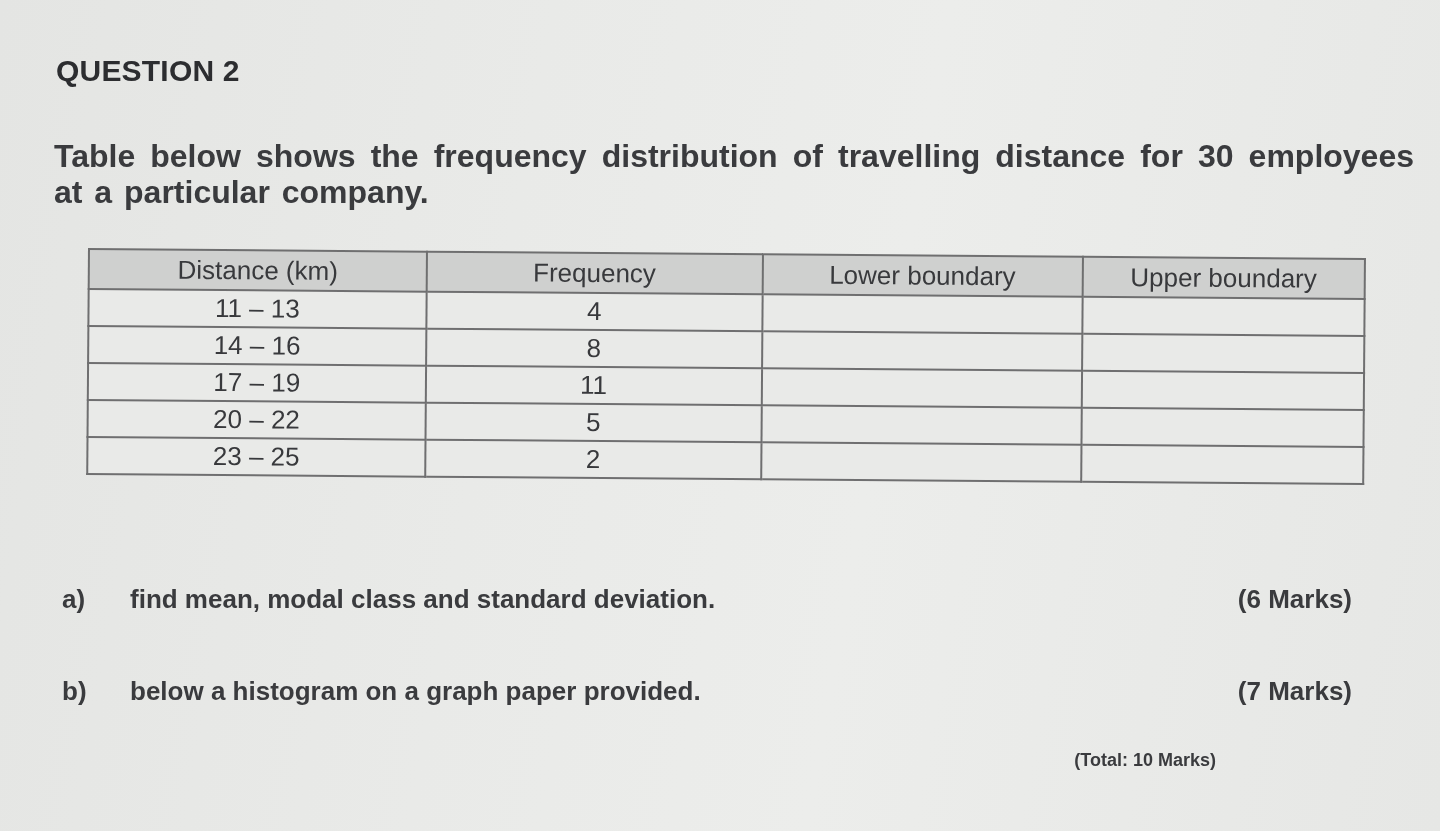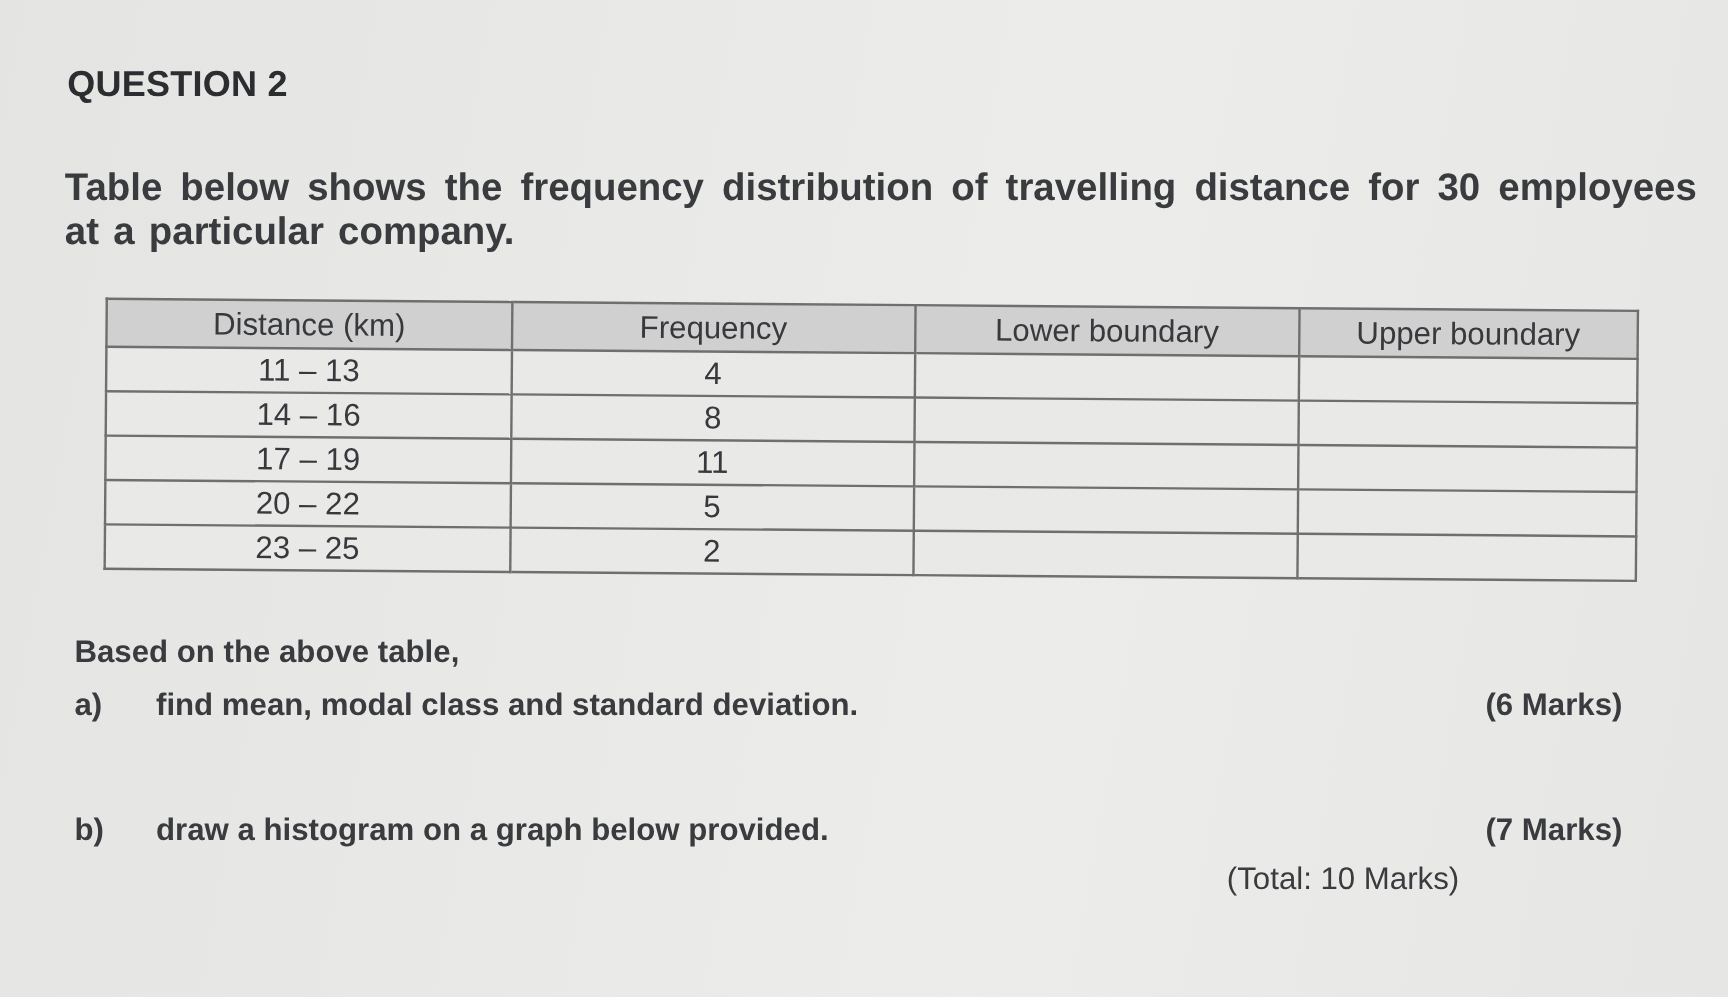--- a/index.html
+++ b/index.html
@@ -86,28 +86,28 @@
     }
     .part .label {
       display: inline-block;
       width: 68px;
     }
     .part .marks {
       position: absolute;
       right: 0;
       top: 0;
     }
-    .part-a { top: 572px; }
+    .part-a { top: 584px; }
     .part-b { top: 676px; }
     .total {
       position: absolute;
       right: 88px;
-      top: 717px;
-      font-size: 26px;
-      font-weight: normal;
+      top: 750px;
+      font-size: 18px;
+      font-weight: bold;
       color: #3a3b3e;
     }
   </style>
 </head>
 <body>
 
 <div class="page">
 
   <div class="q-title">QUESTION 2</div>
 
@@ -149,27 +149,26 @@
       </tr>
       <tr>
         <td>23 – 25</td>
         <td>2</td>
         <td></td>
         <td></td>
       </tr>
     </tbody>
   </table>
 
-  <div class="based">Based on the above table,</div>
 
   <div class="part part-a">
     <span class="label">a)</span><span>find mean, modal class and standard deviation.</span>
     <span class="marks">(6 Marks)</span>
   </div>
 
   <div class="part part-b">
-    <span class="label">b)</span><span>draw a histogram on a graph below provided.</span>
+    <span class="label">b)</span><span>below a histogram on a graph paper provided.</span>
     <span class="marks">(7 Marks)</span>
   </div>
 
   <div class="total">(Total: 10 Marks)</div>
 
 </div>
 
 </body></html>

